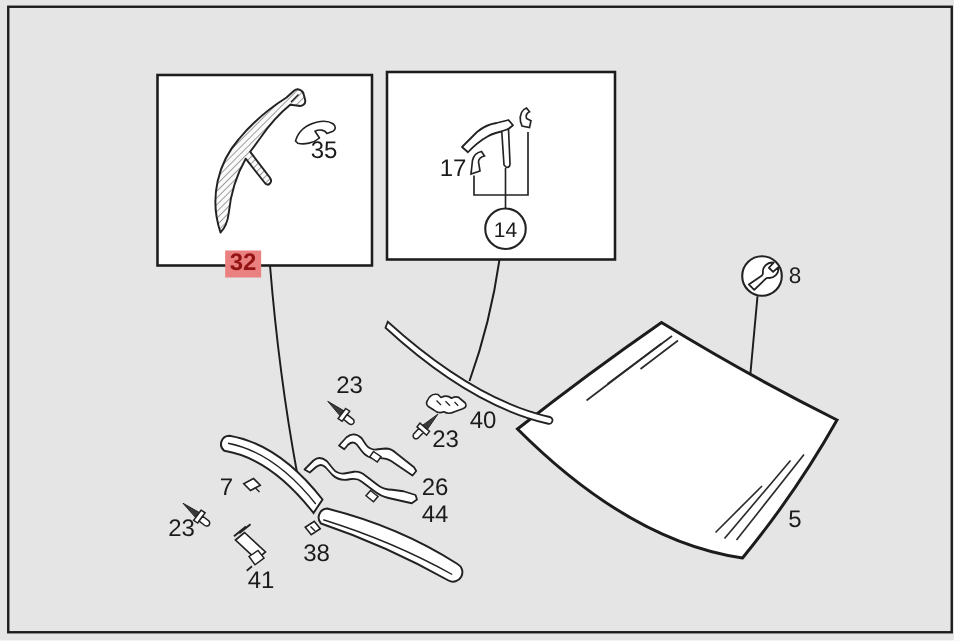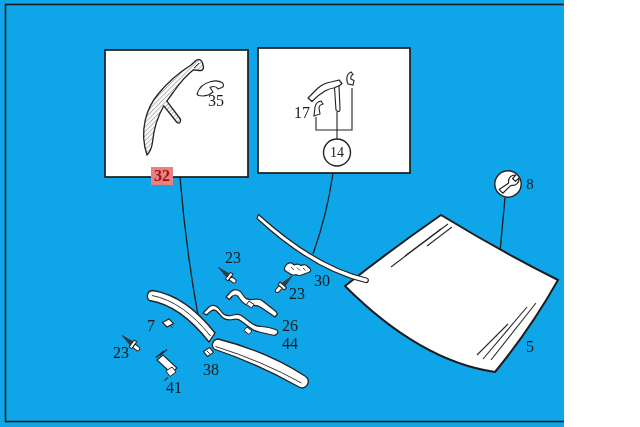--- a/index.html
+++ b/index.html
@@ -1,20 +1,20 @@
 <!DOCTYPE html>
 <html><head>
 <meta charset="utf-8">
 <style>
   html,body{margin:0;padding:0;background:#fff;}
   .stage{
     position:relative;
-    width:564px;height:427px;
-    background:#0ea5e9;
-    font-family:Liberation Serif, serif;
+    width:636px;height:427px;
+    background:#e5e5e5;
+    font-family:Liberation Sans, sans-serif;
     overflow:hidden;
   }
   .stage svg{position:absolute;left:0;top:0;}
   .plabel{
     position:absolute;
     transform:translate(-50%,-50%);
     font-size:16px;
     line-height:1;
     color:#1b1b1b;
     white-space:nowrap;
@@ -157,21 +157,21 @@
   </g>
 </svg>
 
   <span class="plabel" style="left:216px;top:101px">35</span>
   <span class="plabel highlight" style="left:162px;top:128px">32</span>
   <span class="plabel" style="left:302px;top:113px">17</span>
   <span class="plabel circled" style="left:337px;top:153px">14</span>
   <span class="plabel small" style="left:530px;top:184px">8</span>
   <span class="plabel" style="left:530px;top:347px">5</span>
   <span class="plabel" style="left:233px;top:258px">23</span>
-  <span class="plabel" style="left:322px;top:281px">30</span>
+  <span class="plabel" style="left:322px;top:281px">40</span>
   <span class="plabel" style="left:297px;top:294px">23</span>
   <span class="plabel" style="left:290px;top:326px">26</span>
   <span class="plabel" style="left:290px;top:344px">44</span>
   <span class="plabel" style="left:151px;top:326px">7</span>
   <span class="plabel" style="left:121px;top:353px">23</span>
   <span class="plabel" style="left:211px;top:370px">38</span>
   <span class="plabel" style="left:174px;top:388px">41</span>
 </div>
 
 </body></html>

